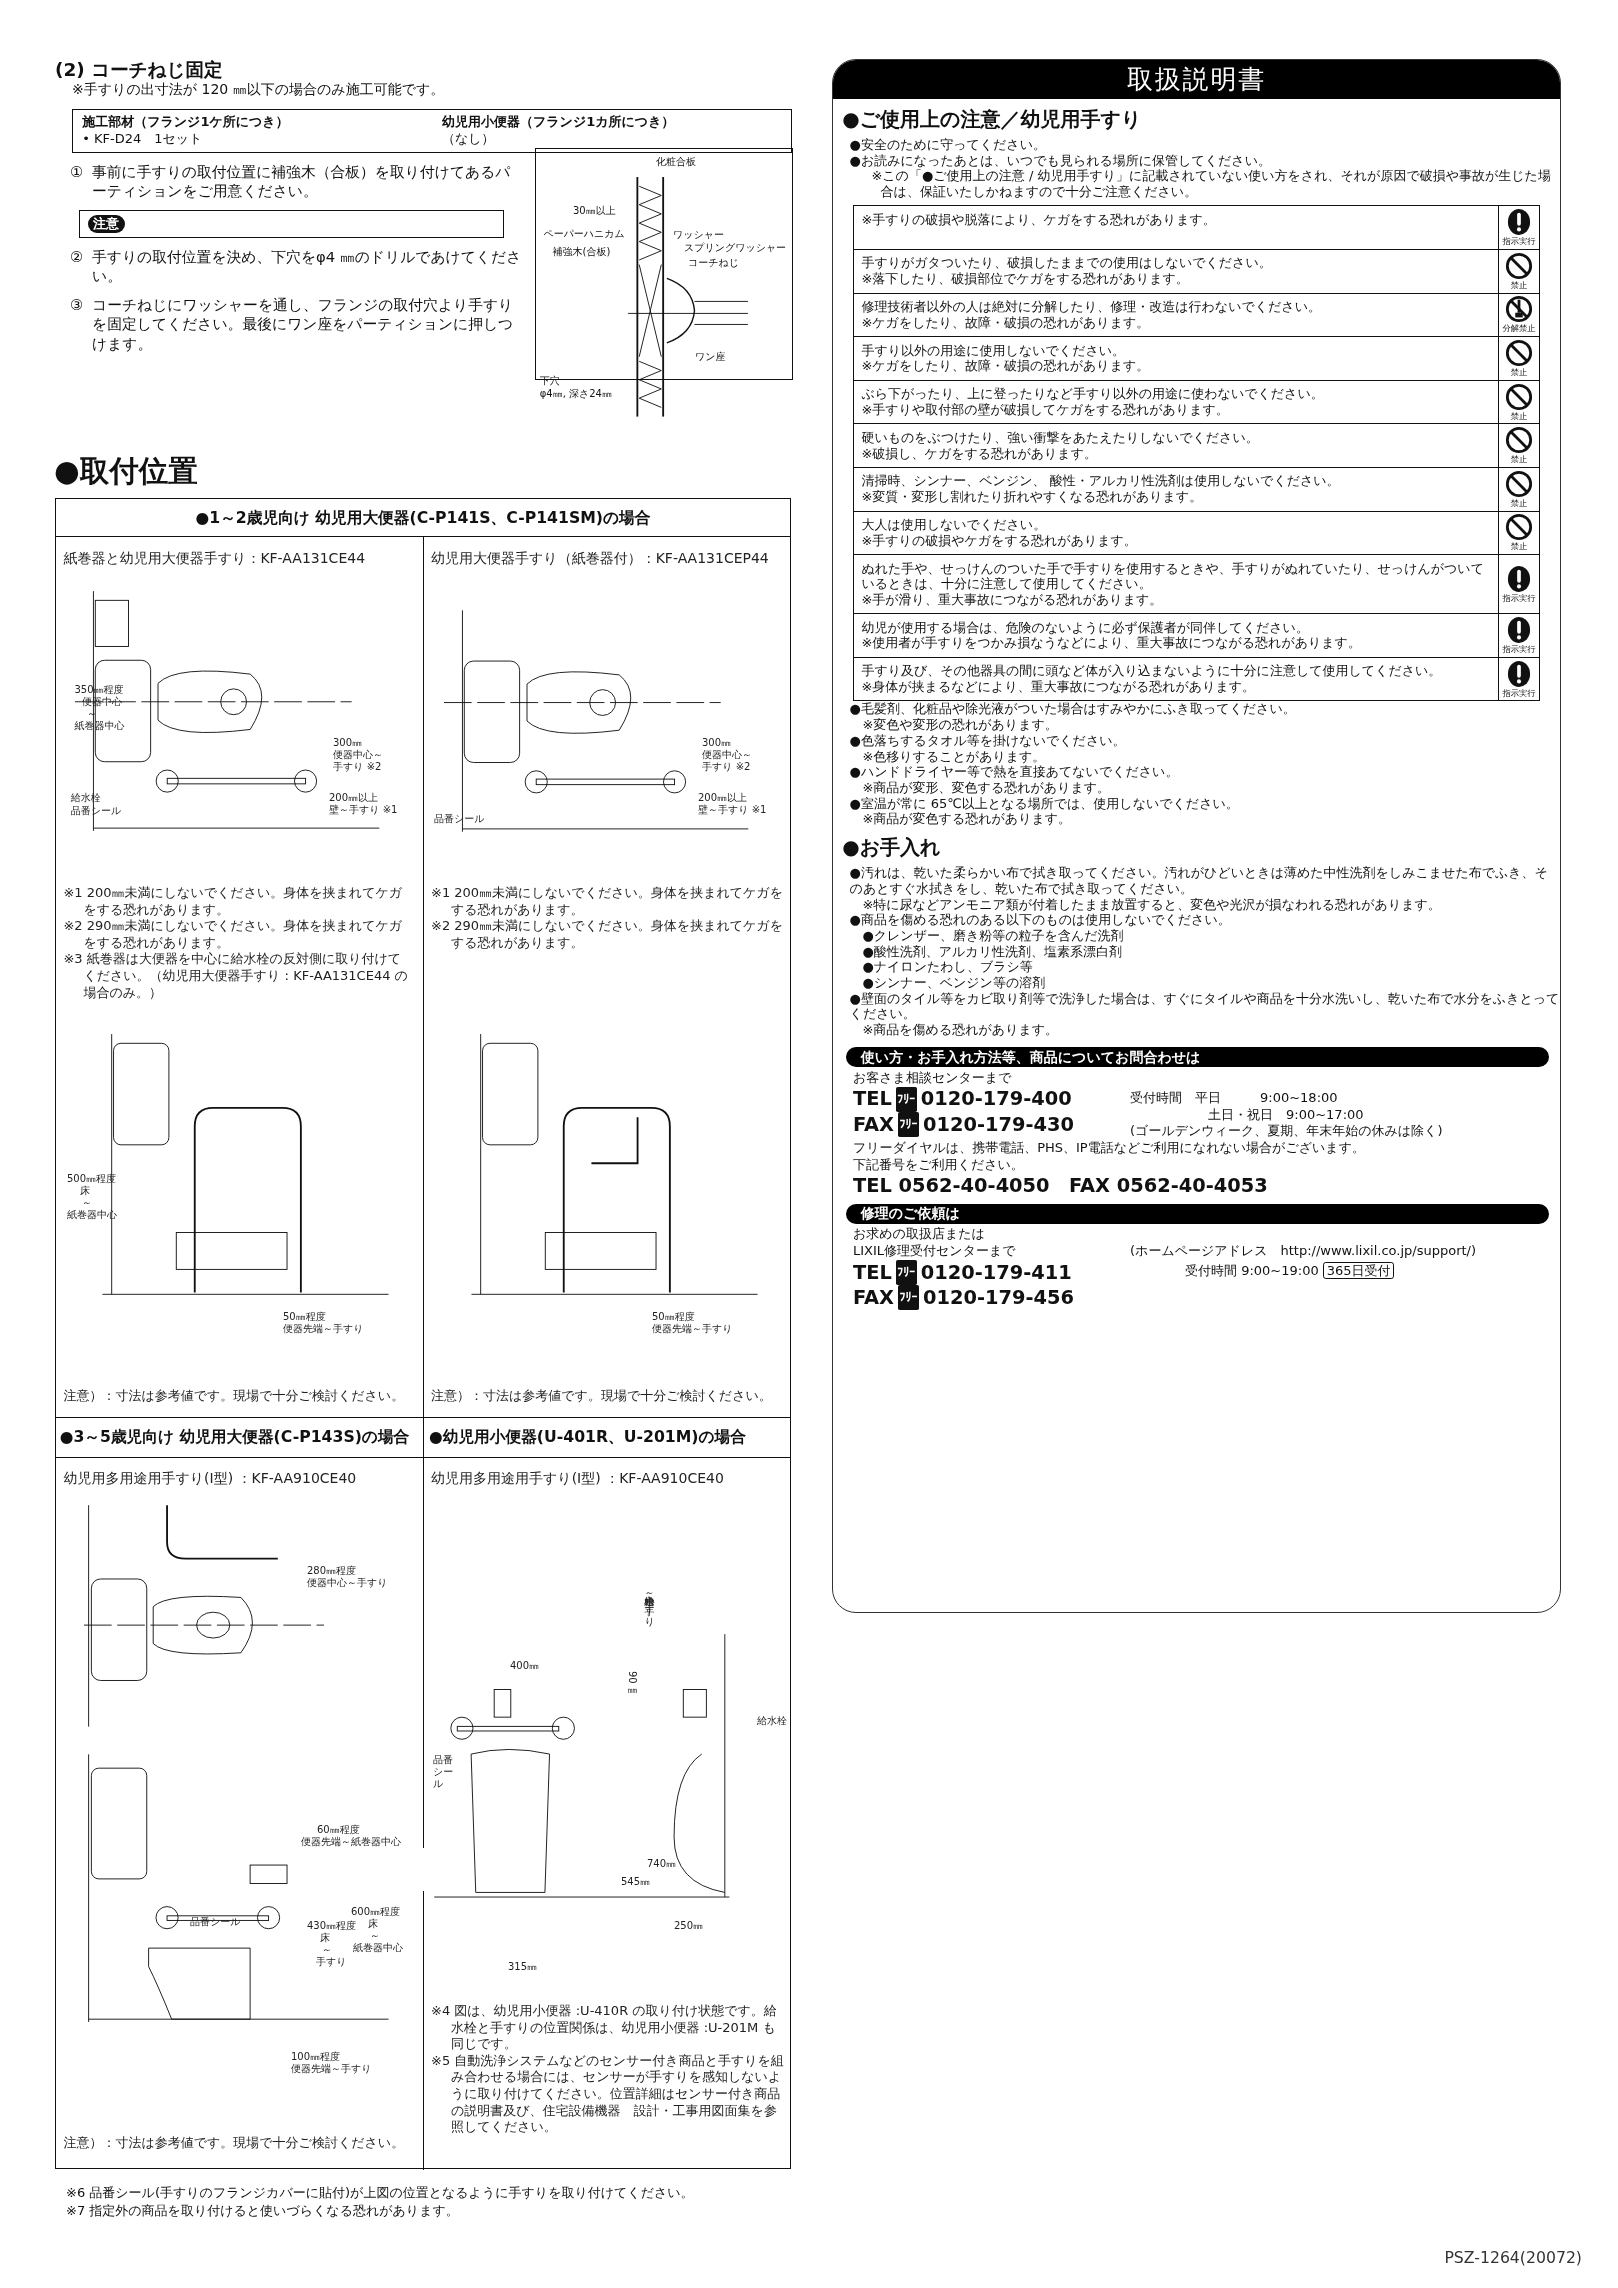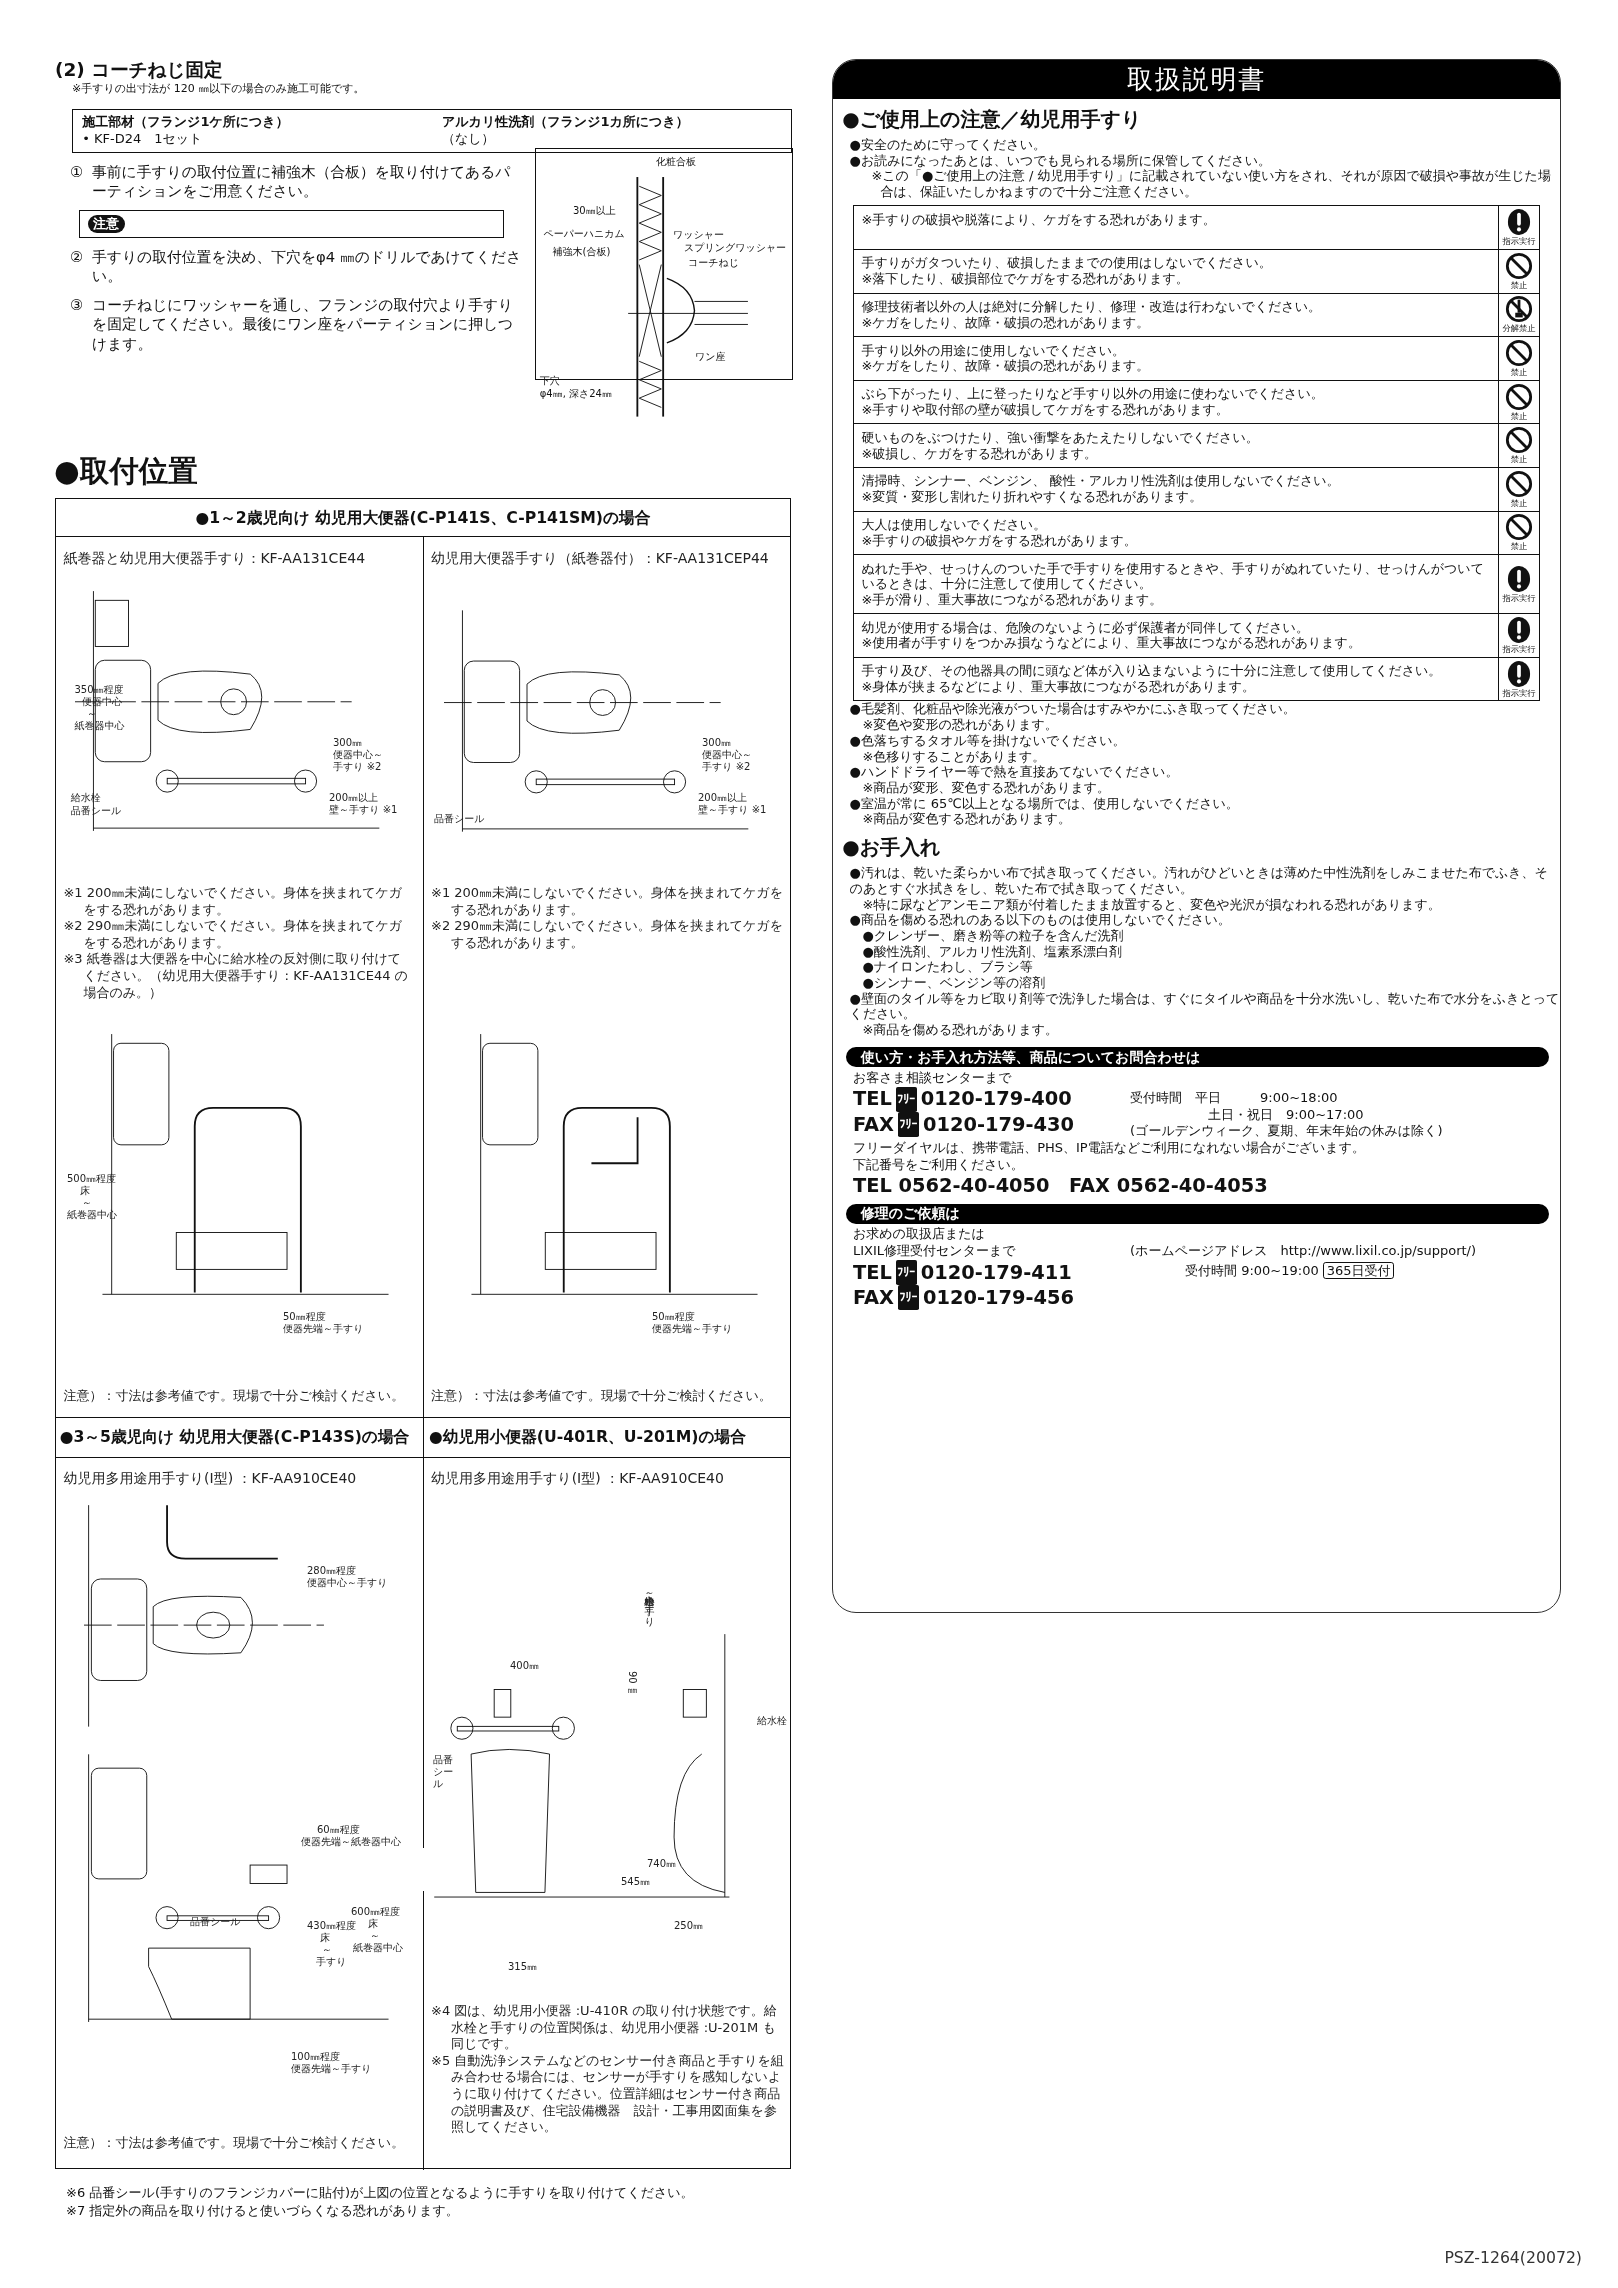--- a/index.html
+++ b/index.html
@@ -2,21 +2,21 @@
 <html style="font-size:14.8px"><head>
 <meta charset="utf-8">
 <style>
   * { box-sizing: border-box; margin: 0; padding: 0; }
   body { width: 1619px; height: 2289px; background: #fff; color: #111; font-family: "DejaVu Sans", "Liberation Sans", sans-serif; position: relative; overflow: hidden; }
   .abs { position: absolute; }
   .bold { font-weight: bold; }
 
   
   #install-heading { left: 55px; top: 57px; font-size: 18.5px; font-weight: bold; }
-  #install-note { left: 72px; top: 81px; font-size: 11px; }
+  #install-note { left: 72px; top: 81px; font-size: 14px; }
   #materials-box { left: 72px; top: 109px; width: 720px; height: 44px; border: 1.4px solid #111; padding: 2.8px 9.2px; font-size: 13px; line-height: 17.5px; }
   #materials-box .col { position: absolute; top: 2.8px; }
   #steps { left: 70px; top: 162px; width: 452px; font-size: 14.8px; line-height: 19.4px; }
   .step { margin-bottom: 9.2px; display: flex; }
   .step .num { width: 22px; flex: none; }
   #caution-box { margin: 3.7px 0 9.2px 9.2px; border: 1.4px solid #111; padding: 3.7px 7.4px; display: flex; width: 425px; }
   .caution-badge { background: #111; color: #fff; border-radius: 9.2px; font-size: 13px; font-weight: bold; padding: 0 5.5px; height: 18.5px; line-height: 18.5px; margin-right: 9.2px; flex: none; }
   #section-diagram { left: 535px; top: 148px; width: 258px; height: 232px; border: 1.4px solid #111; }
   .diag-label { position: absolute; font-size: 10px; white-space: nowrap; }
 
@@ -57,21 +57,21 @@
 
 <div id="install-heading" class="abs">(2) コーチねじ固定</div>
 <div id="install-note" class="abs">※手すりの出寸法が 120 ㎜以下の場合のみ施工可能です。</div>
 
 <div id="materials-box" class="abs">
   <div class="col" style="left:9.2px;">
     <div class="bold">施工部材（フランジ1ケ所につき）</div>
     <div>• KF-D24　1セット</div>
   </div>
   <div class="col" style="left:369px;">
-    <div class="bold">アルカリ性洗剤（フランジ1カ所につき）</div>
+    <div class="bold">幼児用小便器（フランジ1カ所につき）</div>
     <div>（なし）</div>
   </div>
 </div>
 
 <div id="steps" class="abs">
   <div class="step">
     <span class="num">①</span>
     <span>事前に手すりの取付位置に補強木（合板）を取り付けてあるパーティションをご用意ください。</span>
   </div>
   <div id="caution-box">

